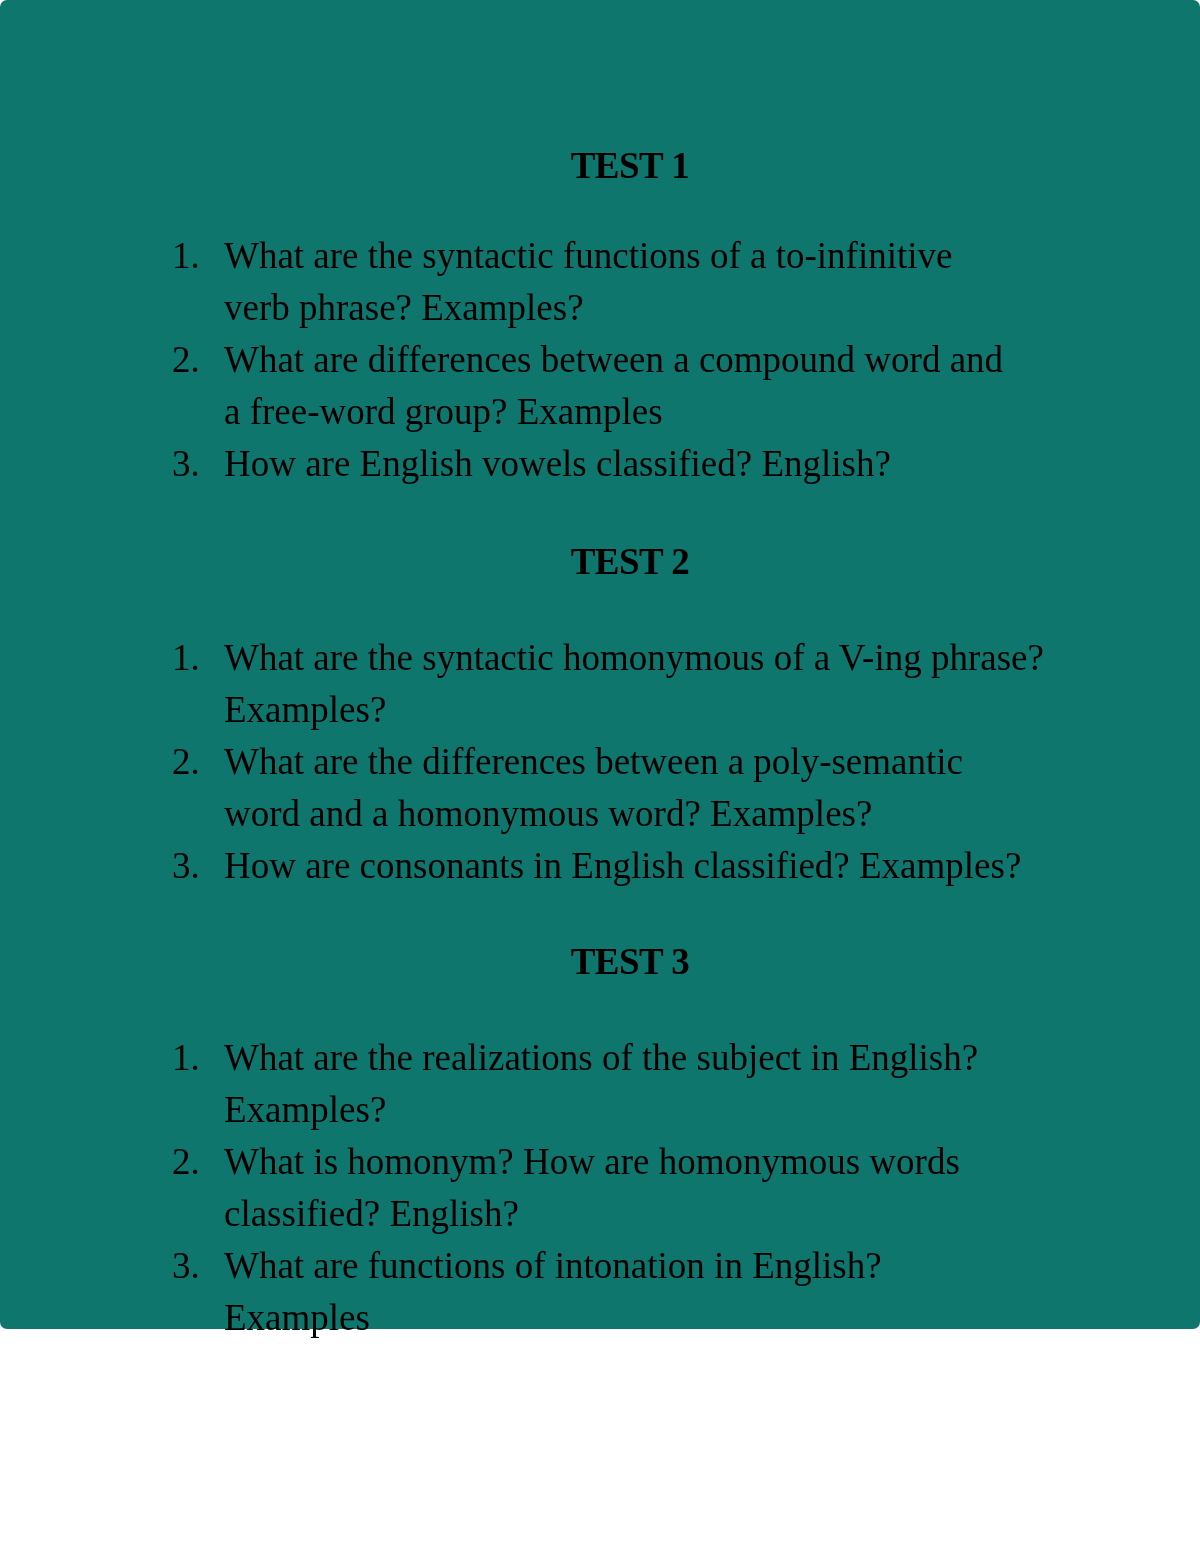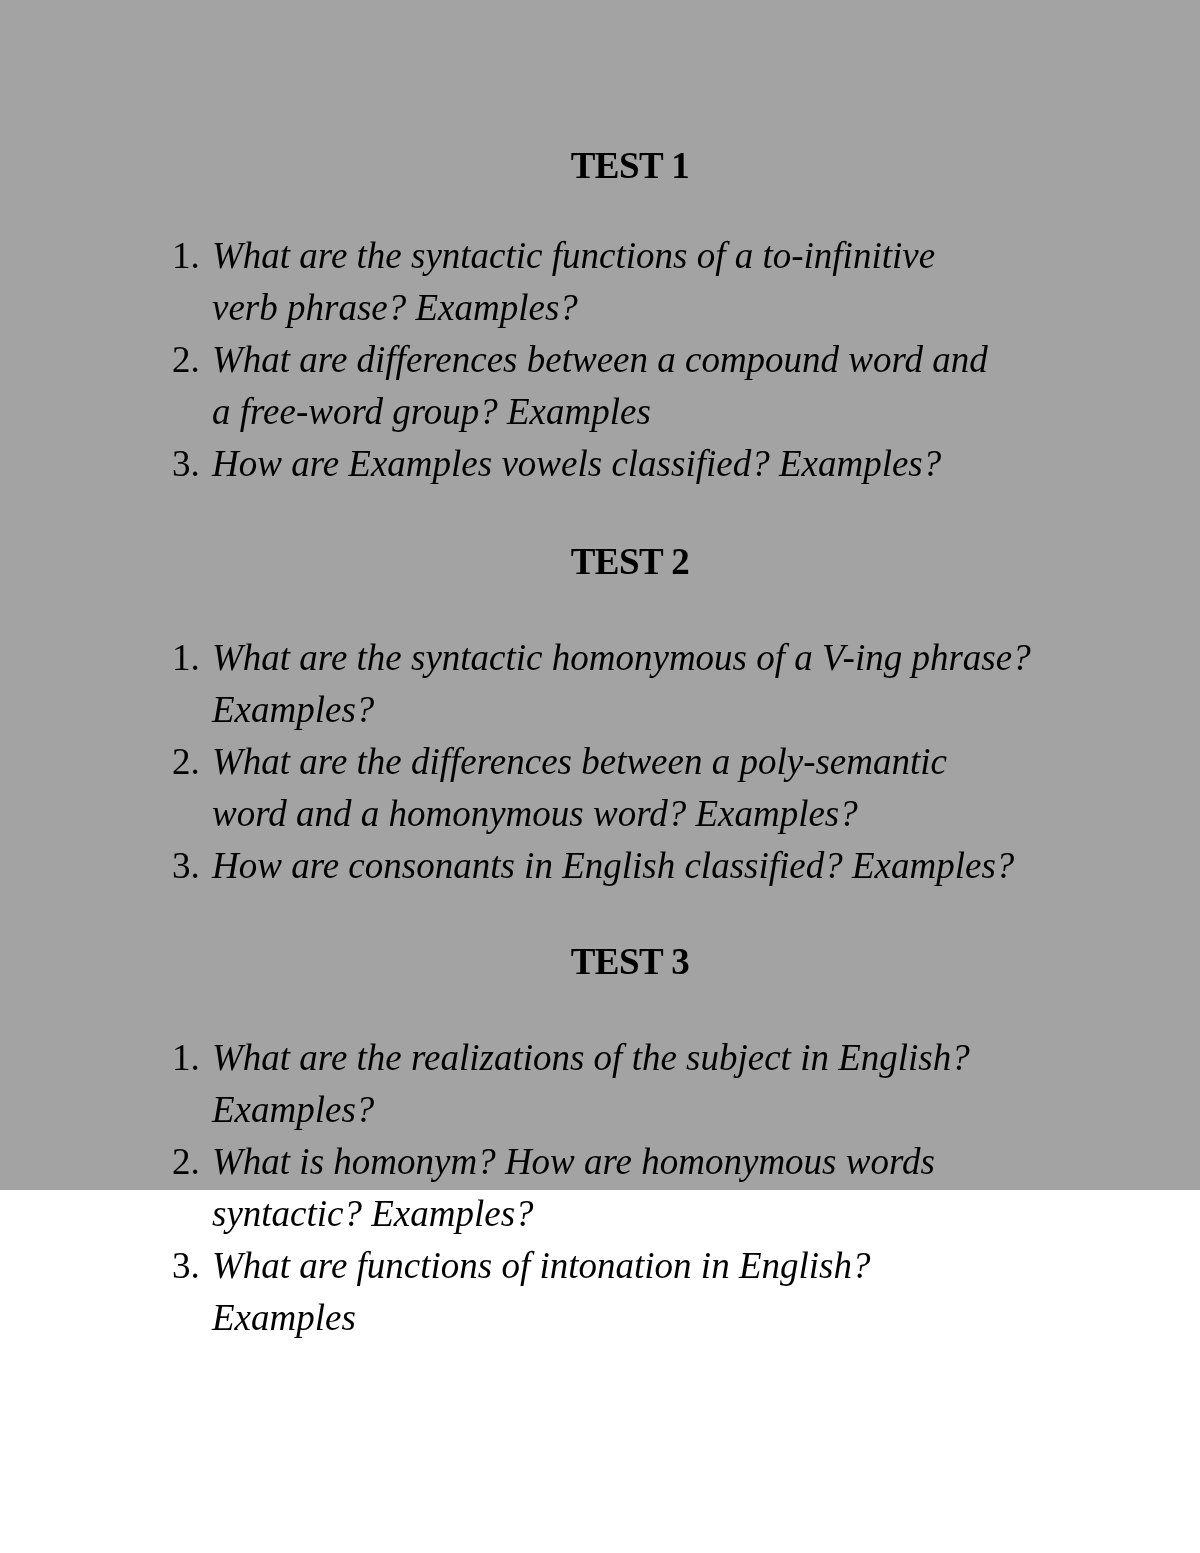--- a/index.html
+++ b/index.html
@@ -12,22 +12,23 @@
       height: 1553px;
       position: relative;
       overflow: hidden;
       font-family: "Liberation Serif", "DejaVu Serif", serif;
       color: #000000;
     }
     .page {
       position: absolute;
       left: 0; top: 0;
       width: 1200px;
-      height: 1190px;
-      background: #a3a3a3;
+      height: 1329px;
+      background: #0f766e;
+      border-radius: 7px;
     }
     .heading {
       position: absolute;
       left: 0;
       width: 1260px;
       text-align: center;
       font-weight: bold;
       font-size: 37px;
       line-height: 40px;
       letter-spacing: -0.5px;
@@ -40,23 +41,22 @@
       line-height: 52px;
     }
     .item .num {
       position: absolute;
       left: 0;
       top: 0;
       width: 40px;
     }
     .item .text {
       display: block;
-      margin-left: 40px;
+      margin-left: 52px;
       white-space: pre-line;
-      font-style: italic;
     }
   </style>
 </head>
 <body>
 
 <div class="page">
 
   <div class="heading" style="top:146px;">TEST 1</div>
 
   <div class="item" style="top:230px;">
@@ -64,21 +64,21 @@
     <span class="text">What are the syntactic functions of a to-infinitive
 verb phrase? Examples?</span>
   </div>
   <div class="item" style="top:334px;">
     <span class="num">2.</span>
     <span class="text">What are differences between a compound word and
 a free-word group? Examples</span>
   </div>
   <div class="item" style="top:438px;">
     <span class="num">3.</span>
-    <span class="text">How are Examples vowels classified? Examples?</span>
+    <span class="text">How are English vowels classified? English?</span>
   </div>
 
   <div class="heading" style="top:542px;">TEST 2</div>
 
   <div class="item" style="top:632px;">
     <span class="num">1.</span>
     <span class="text">What are the syntactic homonymous of a V-ing phrase?
 Examples?</span>
   </div>
   <div class="item" style="top:736px;">
@@ -94,21 +94,21 @@
   <div class="heading" style="top:942px;">TEST 3</div>
 
   <div class="item" style="top:1032px;">
     <span class="num">1.</span>
     <span class="text">What are the realizations of the subject in English?
 Examples?</span>
   </div>
   <div class="item" style="top:1136px;">
     <span class="num">2.</span>
     <span class="text">What is homonym? How are homonymous words
-syntactic? Examples?</span>
+classified? English?</span>
   </div>
   <div class="item" style="top:1240px;">
     <span class="num">3.</span>
     <span class="text">What are functions of intonation in English?
 Examples</span>
   </div>
 
 </div>
 
 </body></html>

